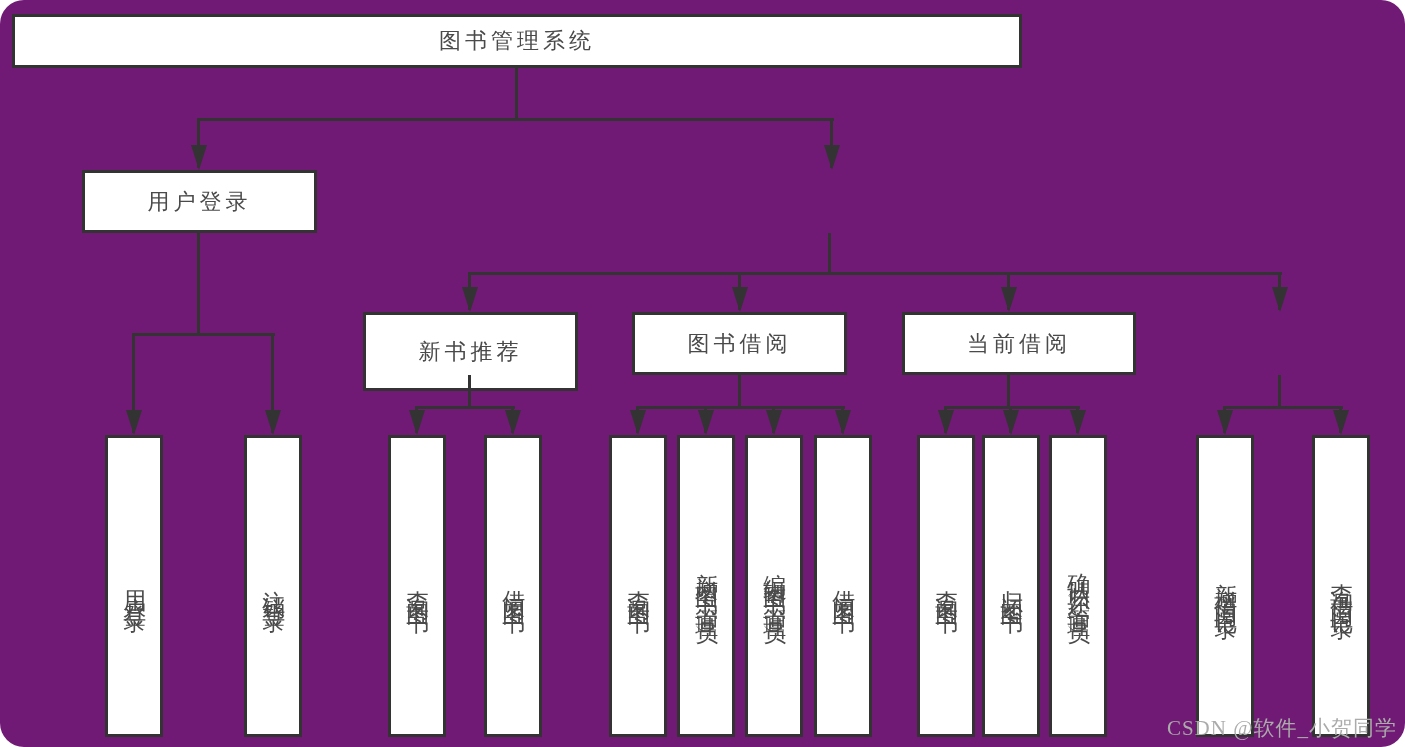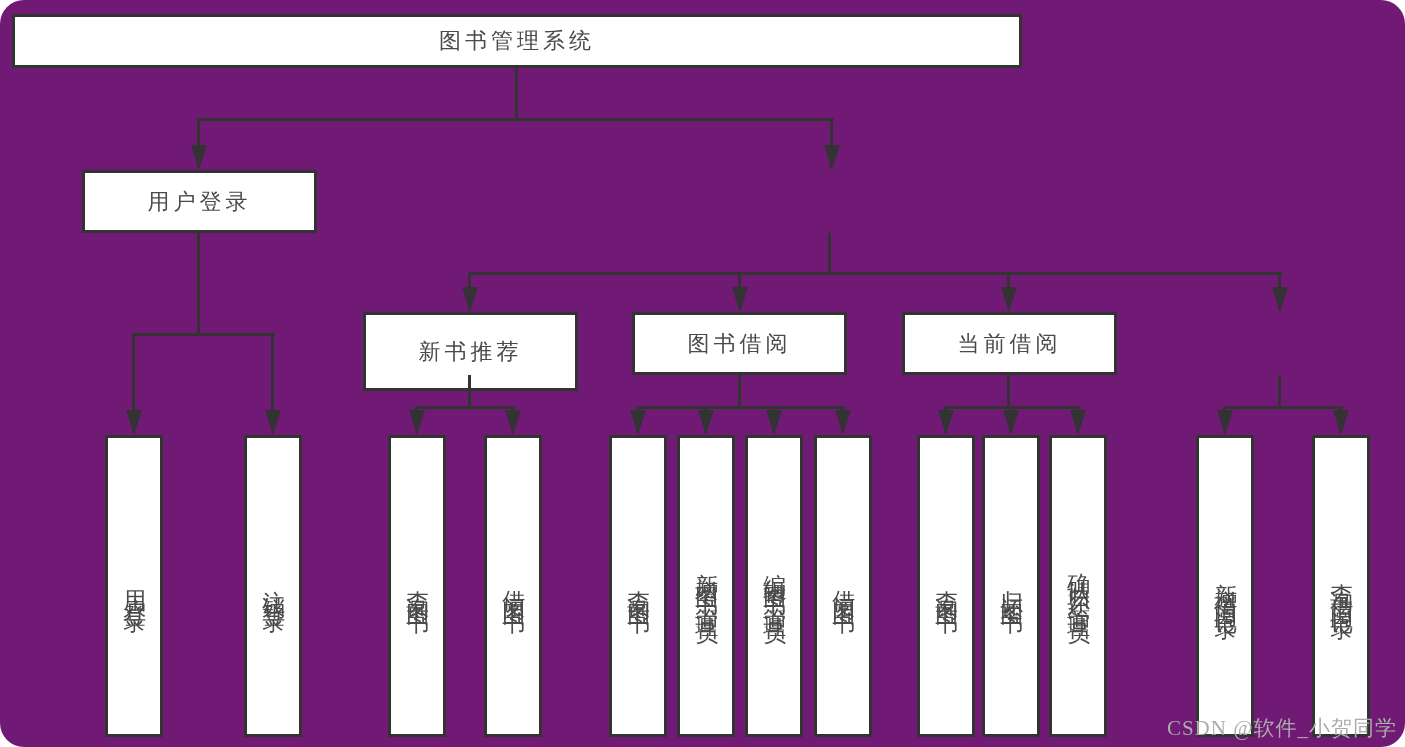--- a/index.html
+++ b/index.html
@@ -80,21 +80,21 @@
   <div class="arrow" style="left:462px;top:287px;"></div>
   <div class="vline" style="left:738px;top:272px;height:38px;"></div>
   <div class="arrow" style="left:732px;top:287px;"></div>
   <div class="vline" style="left:1007px;top:272px;height:38px;"></div>
   <div class="arrow" style="left:1001px;top:287px;"></div>
   <div class="vline" style="left:1278px;top:272px;height:38px;"></div>
   <div class="arrow" style="left:1272px;top:287px;"></div>
 
   <div class="node" style="left:363px;top:312px;width:215px;height:79px;">新书推荐</div>
   <div class="node" style="left:632px;top:312px;width:215px;height:63px;">图书借阅</div>
-  <div class="node" style="left:902px;top:312px;width:215px;height:63px;">当前借阅</div>
+  <div class="node" style="left:902px;top:312px;width:234px;height:63px;">当前借阅</div>
 
   <div class="vline" style="left:468px;top:375px;height:33px;"></div>
   <div class="hline" style="left:415px;top:406px;width:100px;"></div>
   <div class="vline" style="left:415px;top:406px;height:27px;"></div>
   <div class="arrow" style="left:409px;top:410px;"></div>
   <div class="vline" style="left:511px;top:406px;height:27px;"></div>
   <div class="arrow" style="left:505px;top:410px;"></div>
 
   <div class="vline" style="left:738px;top:375px;height:33px;"></div>
   <div class="hline" style="left:636px;top:406px;width:209px;"></div>

